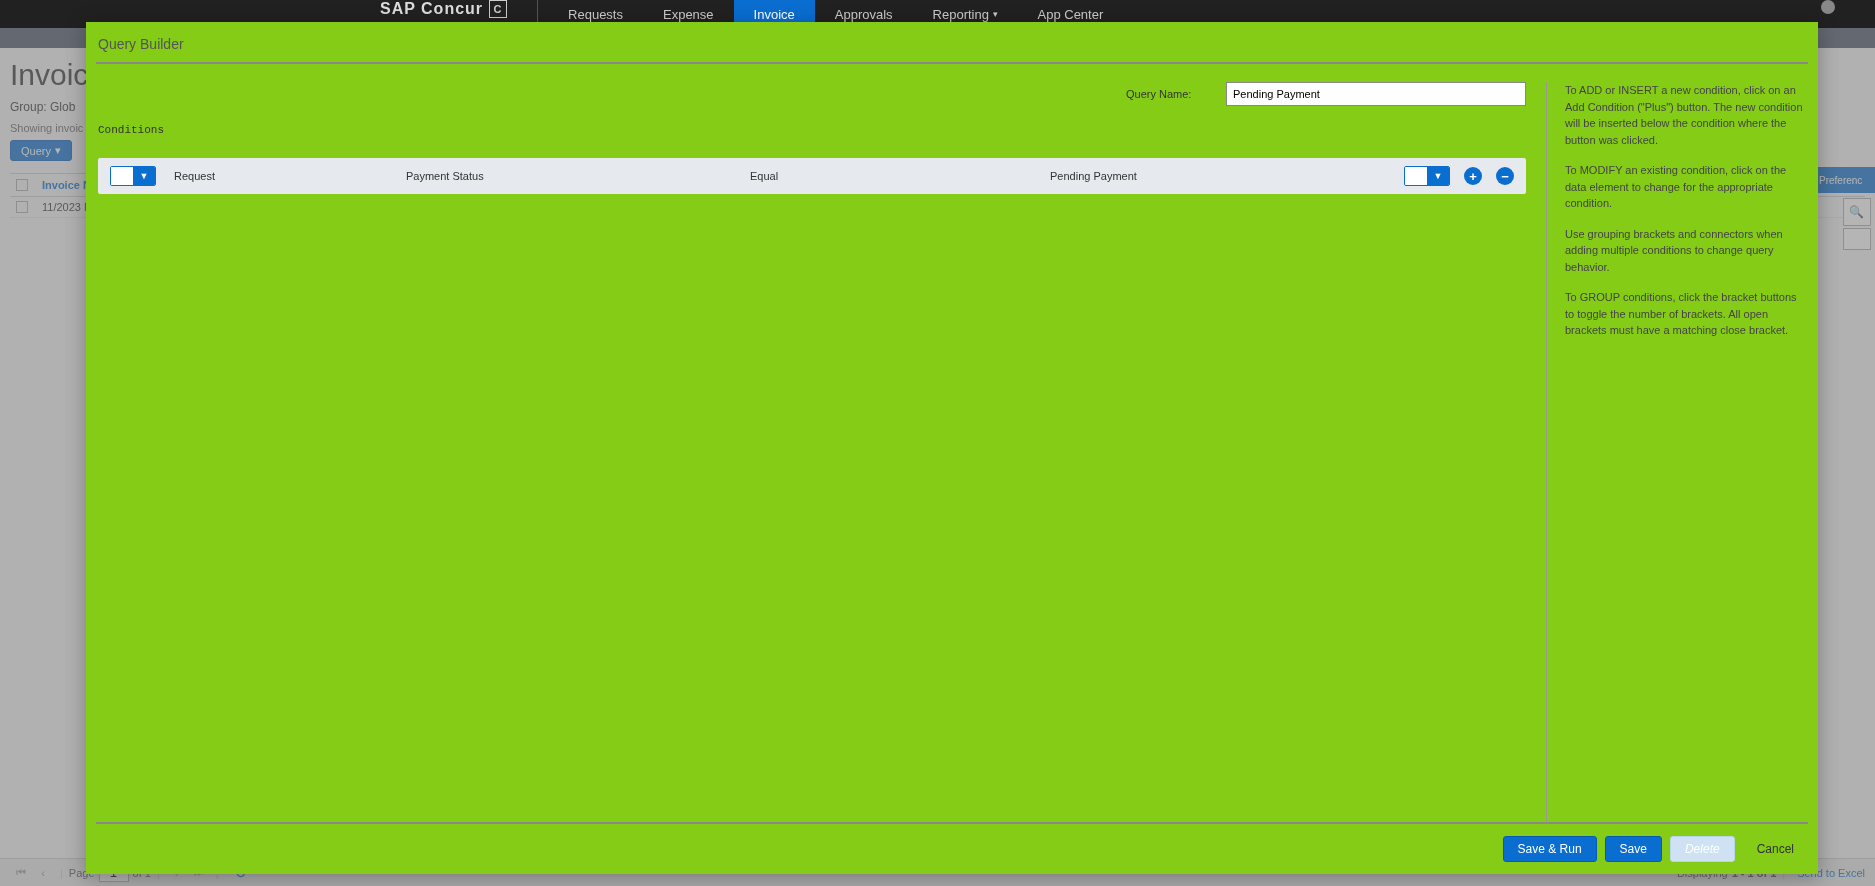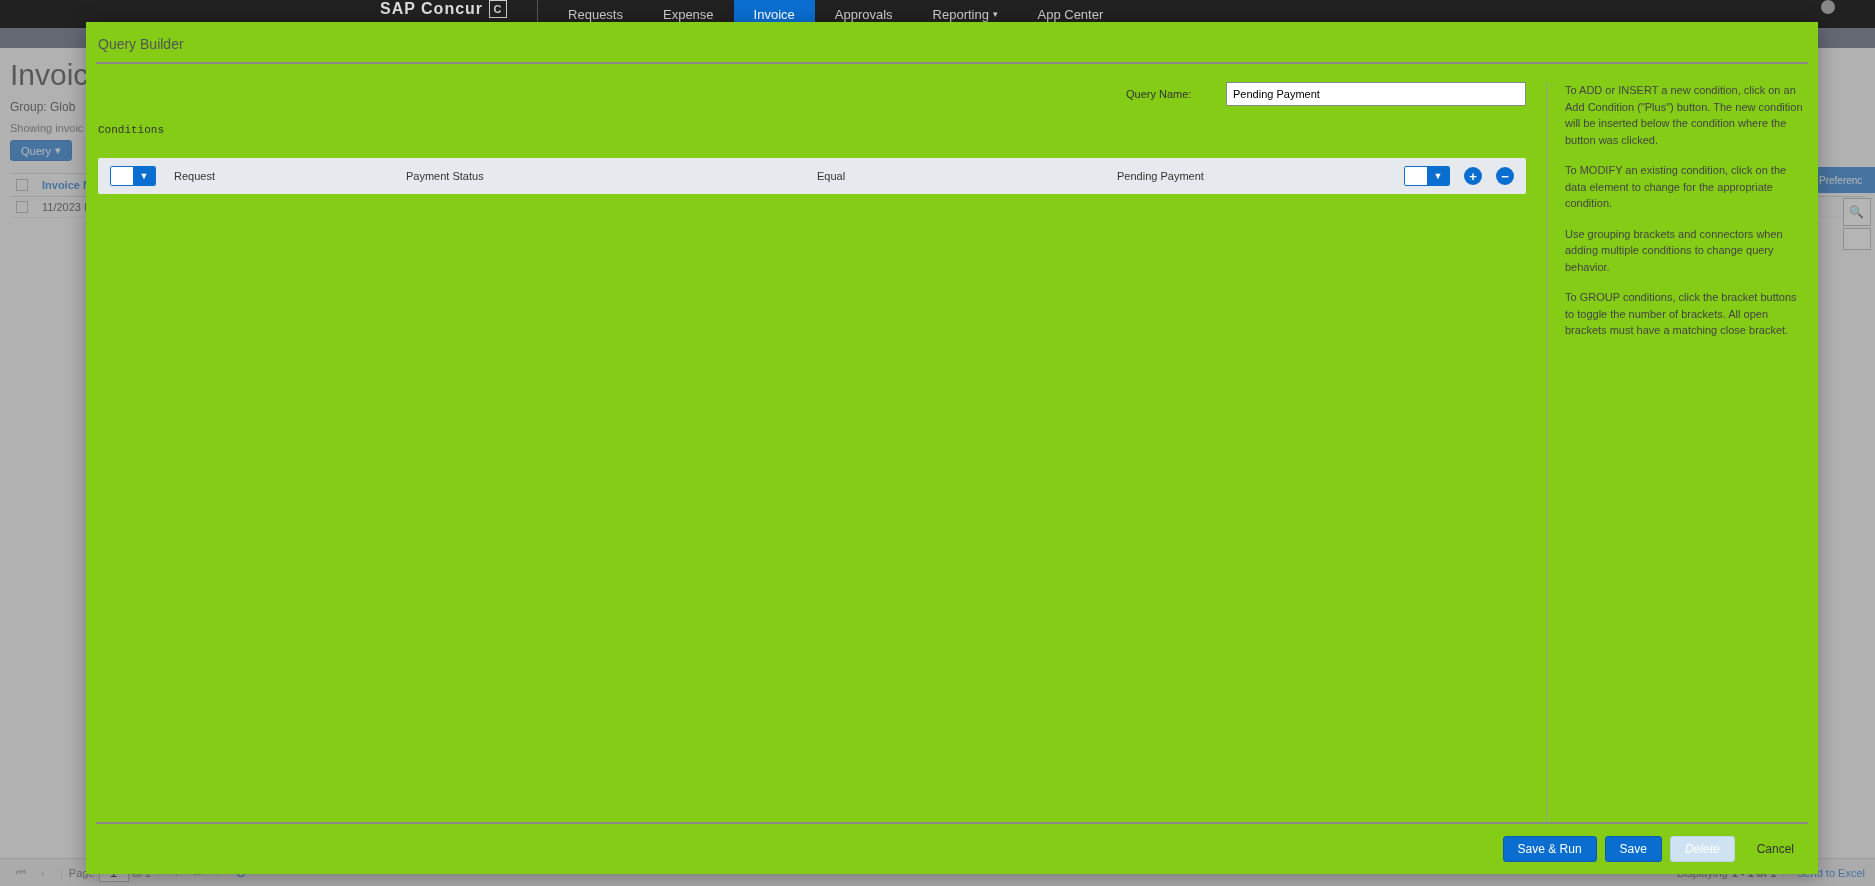--- a/index.html
+++ b/index.html
@@ -54,21 +54,21 @@
 .qn-label { width: 100px; font-size: 11px; color: #333; }
 .qn-input { width: 300px; height: 24px; border: 1px solid #888; padding: 0 6px; font-size: 11px; }
 
 .cond-label { font-size: 11px; color: #333; margin-bottom: 22px; font-family: Liberation Mono, monospace; }
 .cond-row { background: #e6e9ed; height: 36px; display: flex; align-items: center; padding: 0 12px; border-radius: 2px; }
 .bracket-btn { display: inline-flex; height: 20px; border: 1px solid #0a6ed1; border-radius: 2px; overflow: hidden; }
 .bracket-left { width: 22px; background: #fff; }
 .bracket-right { width: 22px; background: #0a6ed1; color: #fff; display: flex; align-items: center; justify-content: center; font-size: 9px; }
 .cond-cell { font-size: 11px; color: #333; }
 .cond-c1 { width: 250px; padding-left: 18px; }
-.cond-c2 { width: 411px; }
+.cond-c2 { width: 344px; }
 .cond-c3 { width: 300px; }
 .cond-c4 { flex: 1; }
 .cond-actions { display: flex; align-items: center; gap: 14px; }
 .icon-circle { width: 18px; height: 18px; border-radius: 50%; display: inline-flex; align-items: center; justify-content: center; color: #fff; font-size: 13px; font-weight: bold; cursor: pointer; }
 .icon-plus { background: #0a6ed1; }
 .icon-minus { background: #0a6ed1; }
 
 .modal-footer { border-top: 2px solid #888; margin: 0 10px; padding: 12px 0; display: flex; justify-content: flex-end; gap: 8px; align-items: center; }
 .btn { padding: 5px 14px; border-radius: 3px; font-size: 12px; cursor: pointer; border: 1px solid transparent; }
 .btn-primary { background: #0a6ed1; color: #fff; border-color: #085caf; }

